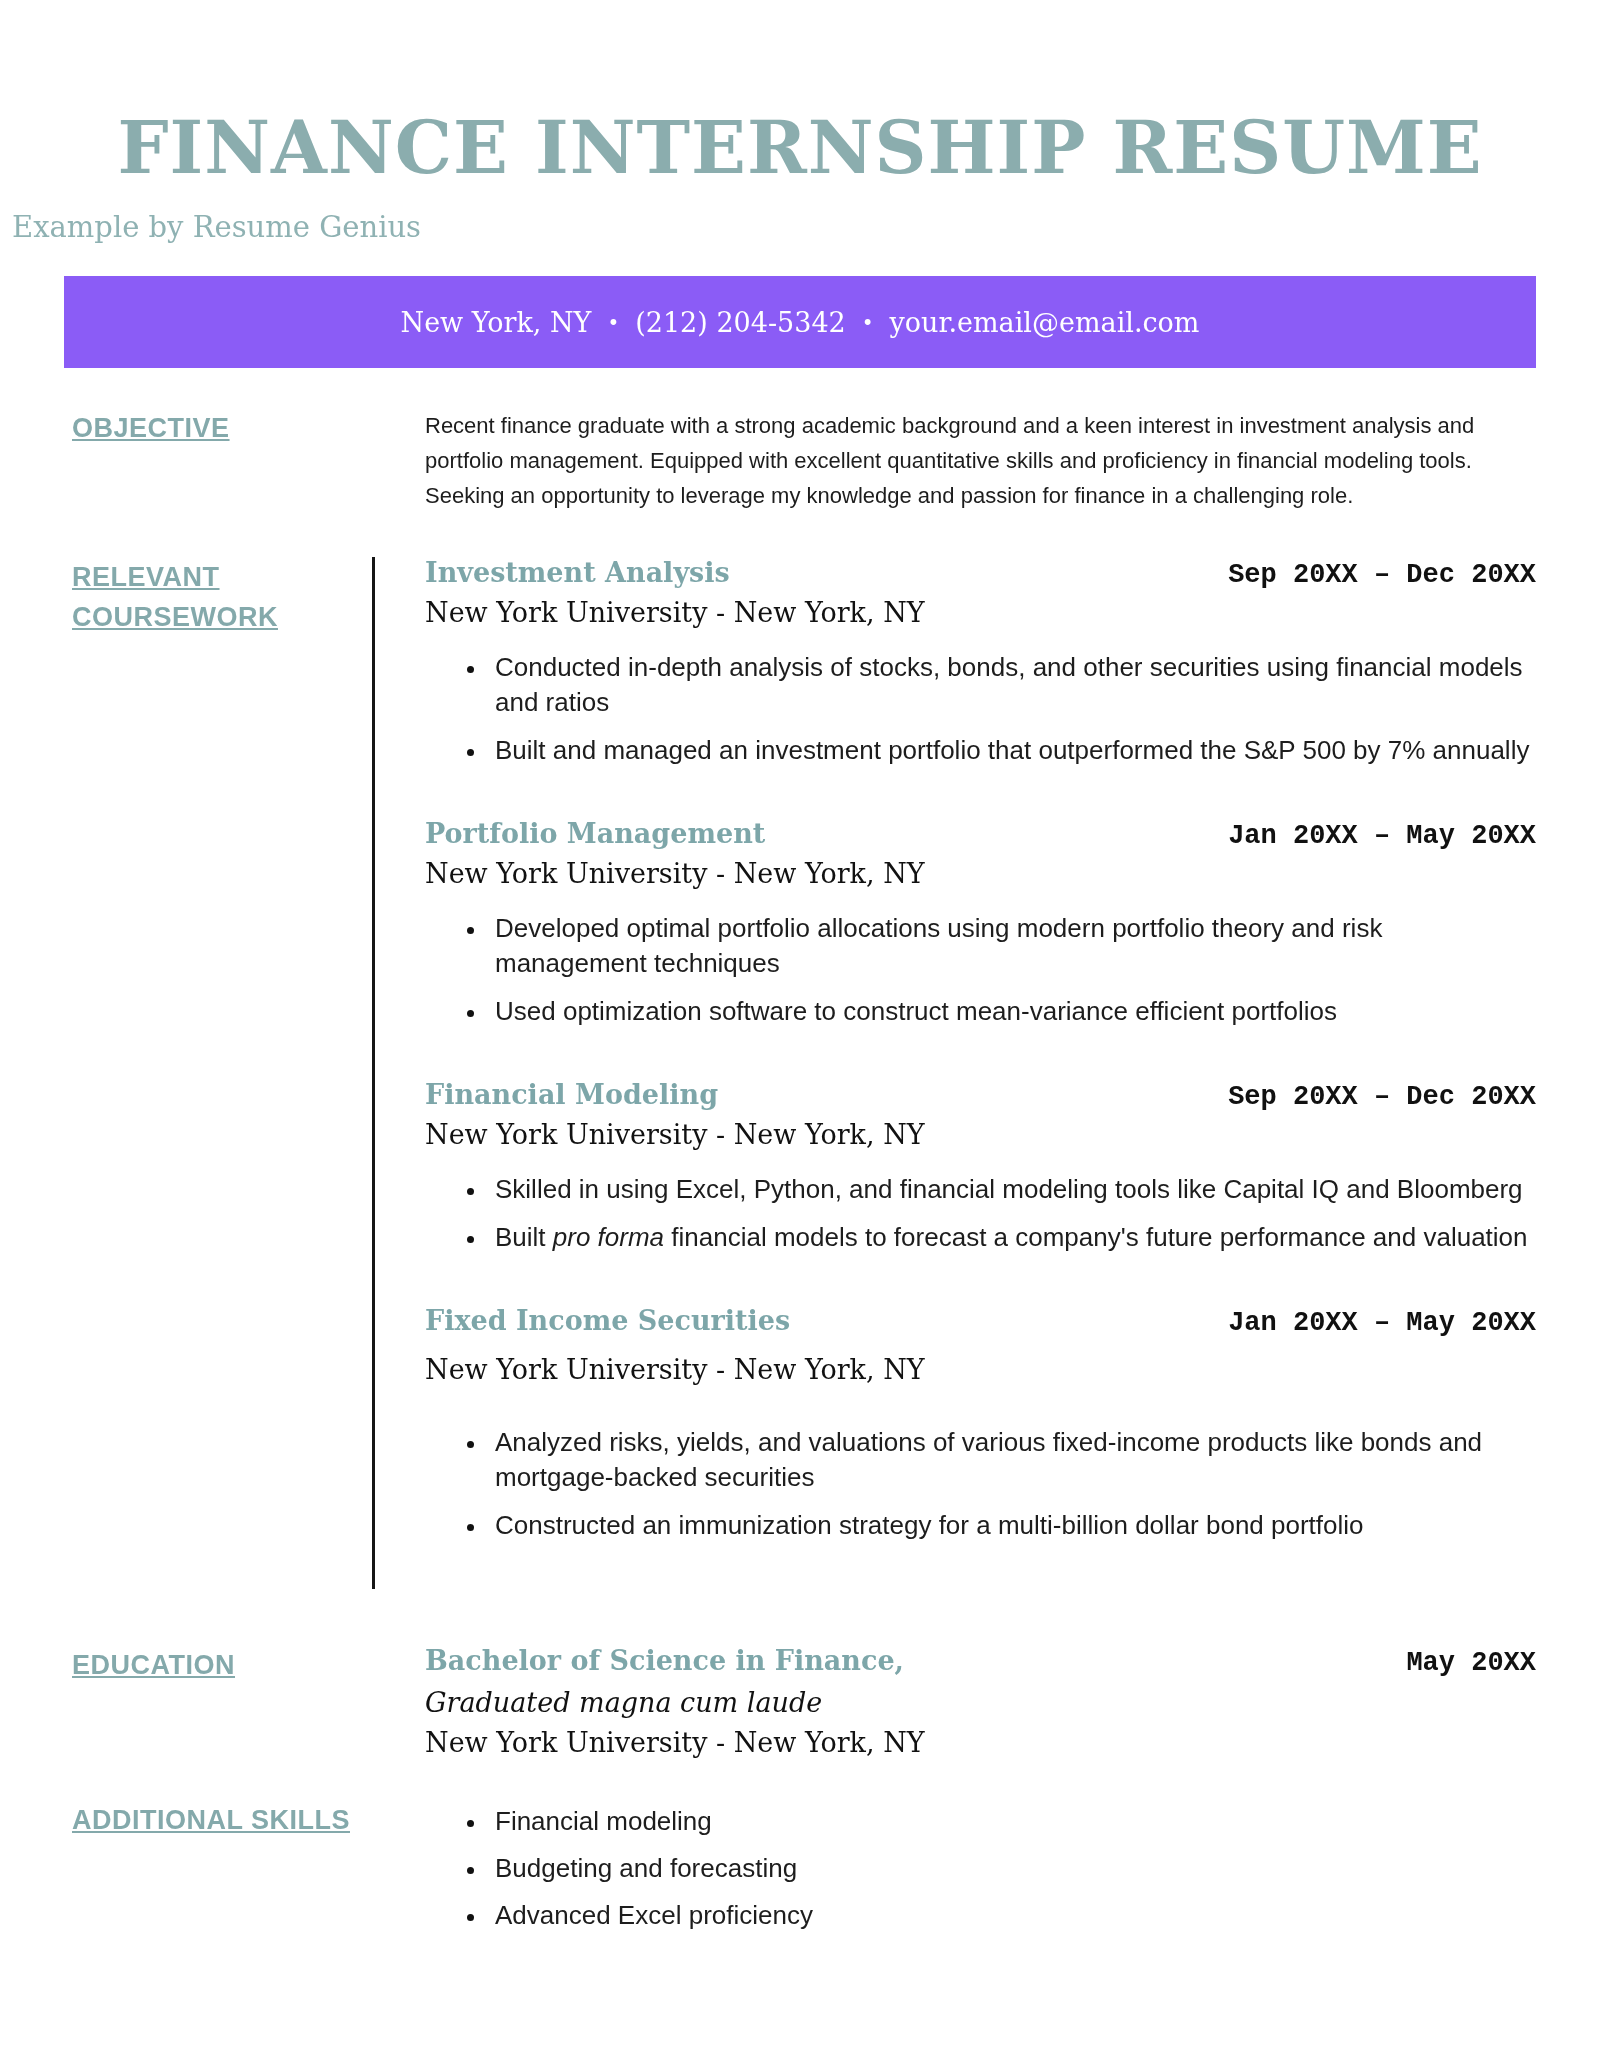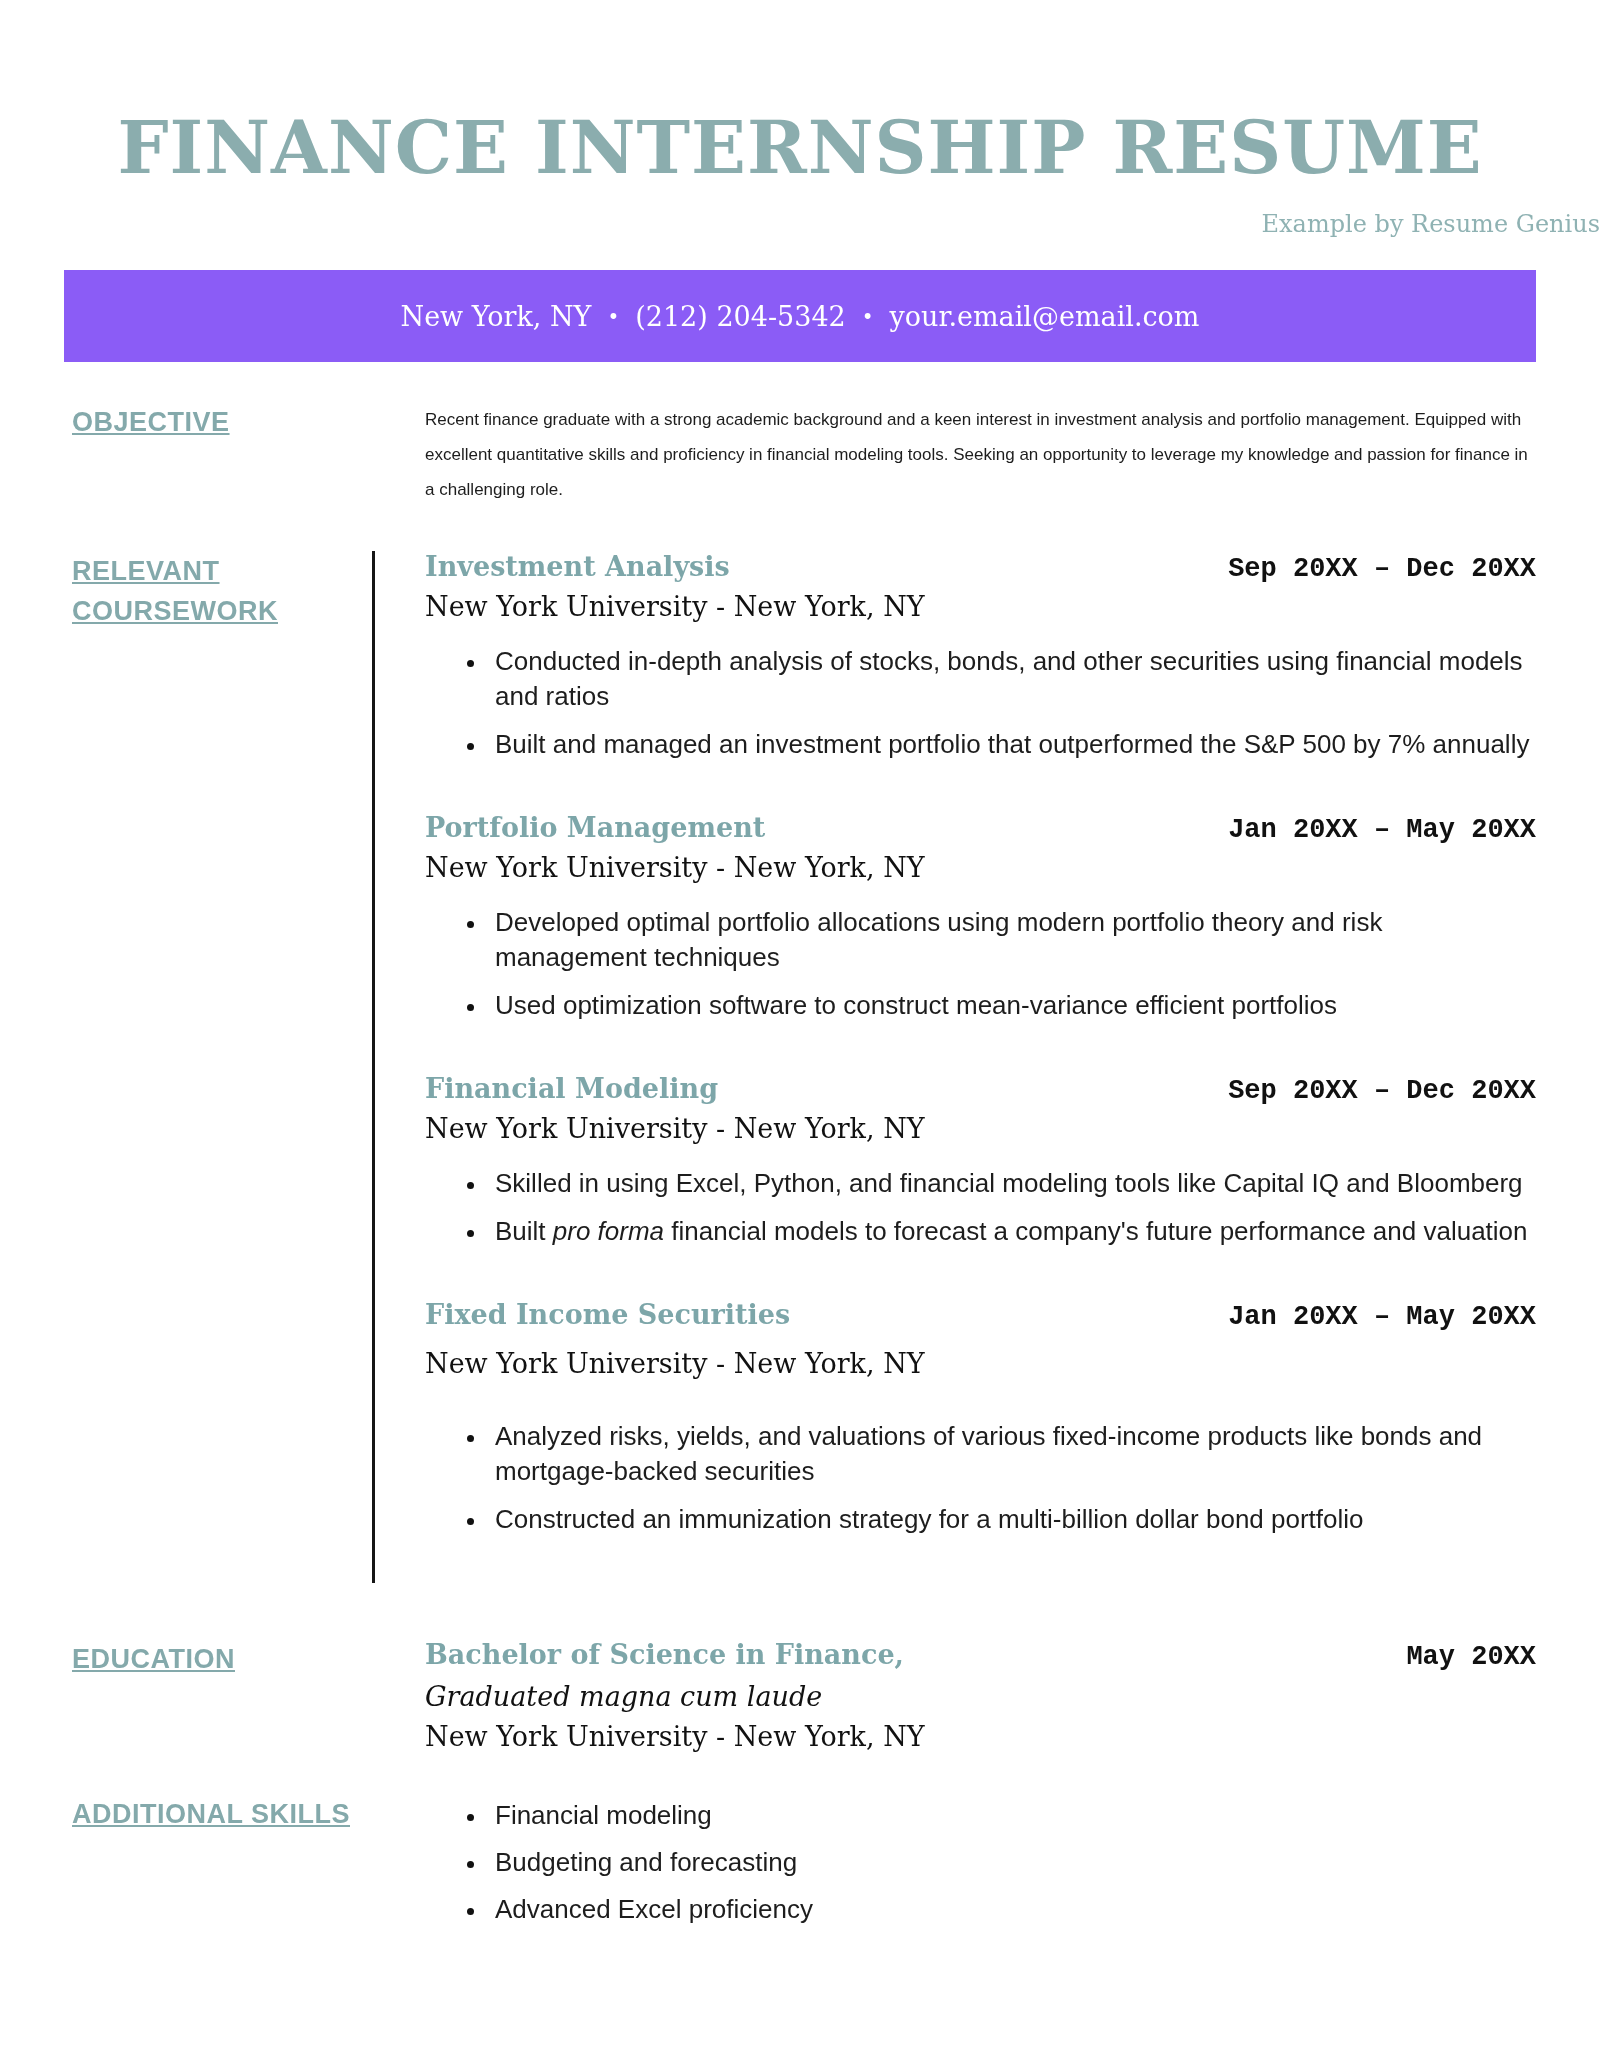--- a/index.html
+++ b/index.html
@@ -21,24 +21,25 @@
     text-align: center;
     font-family: "DejaVu Serif", "Liberation Serif", serif;
     font-weight: 700;
     font-size: 72px;
     line-height: 1.0;
     letter-spacing: 1px;
     color: #8badae;
   }
   .doc-subtitle {
     margin-top: 26px;
-    text-align: right;
-    font-family: "DejaVu Serif", "Liberation Serif", serif;
-    font-size: 24px;
+    text-align: left;
+    font-family: "DejaVu Serif", "Liberation Serif", serif;
+    font-size: 29px;
     color: #8fb2b3;
+    margin-left: 12px;
   }
   .contact-bar {
     margin: 32px 64px 0 64px;
     height: 92px;
     background: #8b5cf6;
     display: flex;
     align-items: center;
     justify-content: center;
     gap: 16px;
     font-family: "DejaVu Serif", "Liberation Serif", serif;
@@ -60,21 +61,21 @@
     text-decoration: underline;
   }
   .section-main { flex: 1; padding-left: 53px; }
   .section-main.ruled {
     border-left: 3px solid #161616;
     padding-left: 50px;
   }
 
   .sec-objective { margin-top: 40px; }
   .objective-text {
-    font-size: 17px;
+    font-size: 22px;
     line-height: 35px;
     color: #1d1d1d;
     max-width: 1115px;
   }
 
   .sec-coursework { margin-top: 44px; }
   .coursework-main { padding-bottom: 46px; }
 
   .entry + .entry { margin-top: 50px; }
   .entry.gap-large { }

